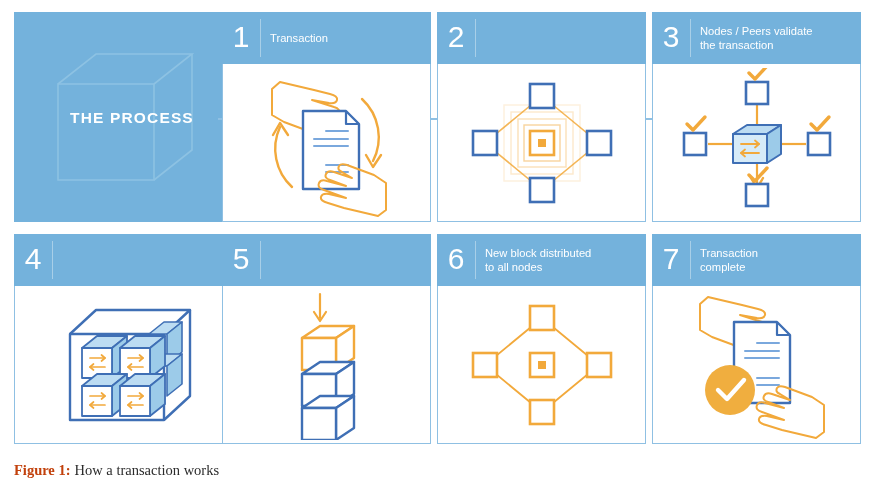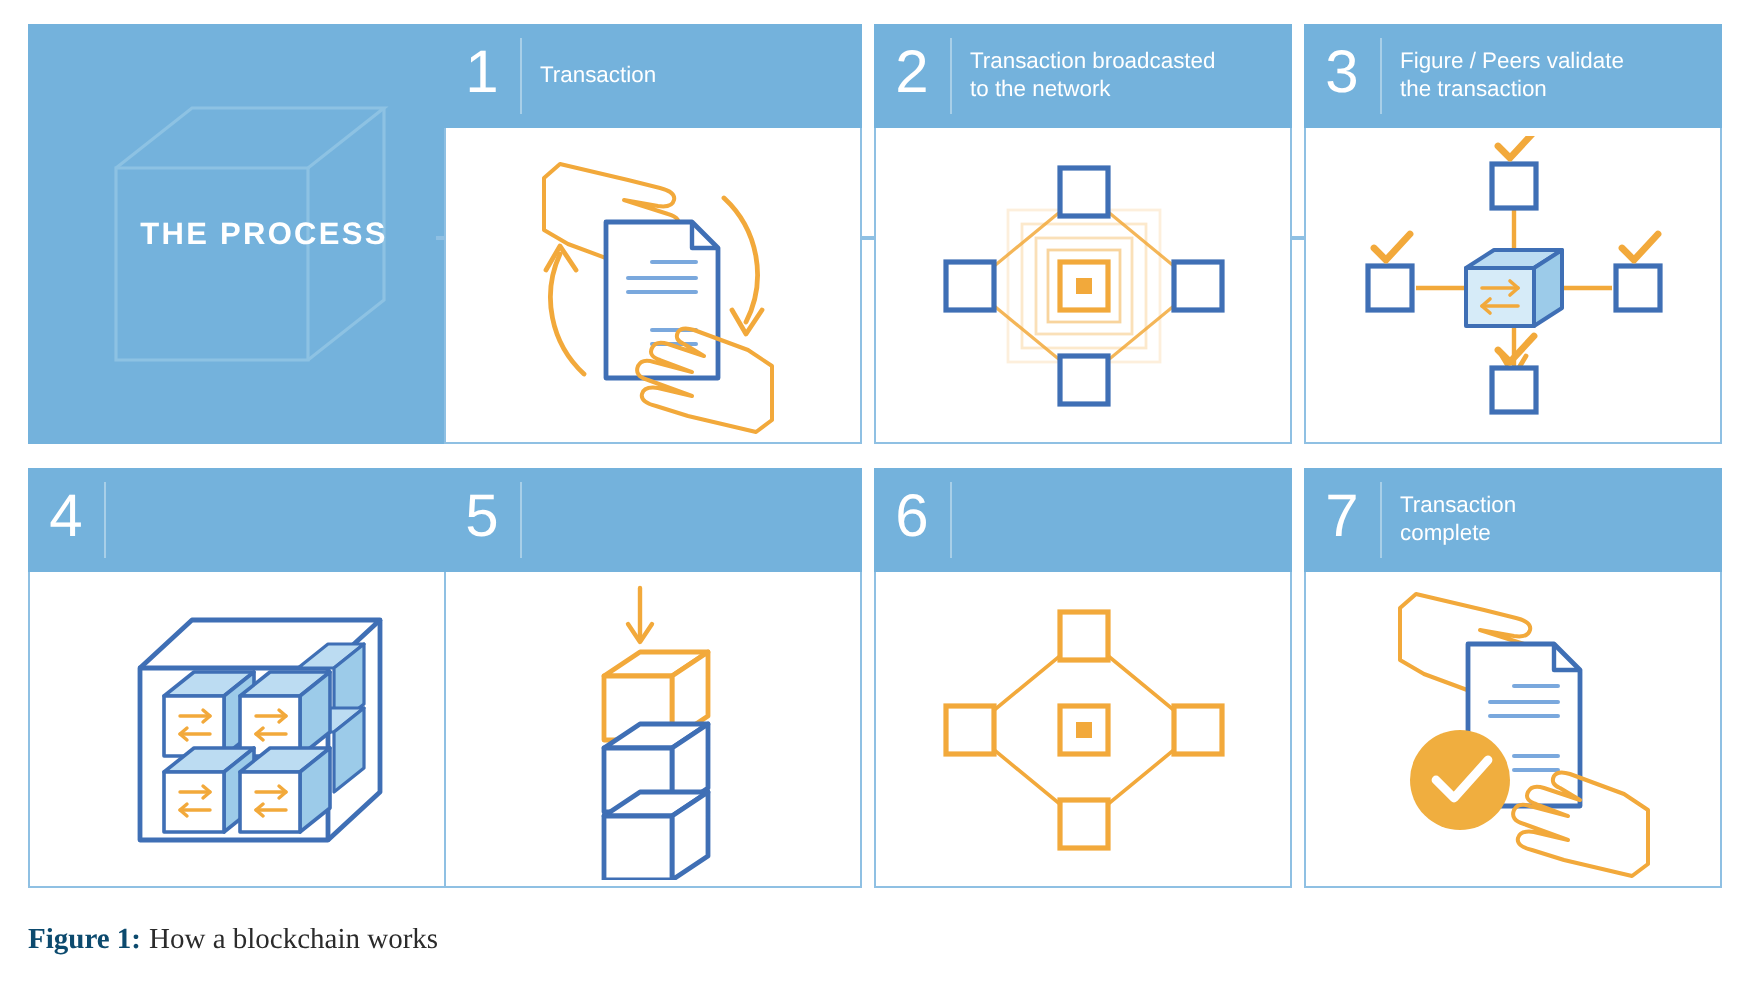--- a/index.html
+++ b/index.html
@@ -109,21 +109,21 @@
   .conn-c{left:646px;width:7px;}
 
   
   .caption{
     position:absolute;left:14px;top:462px;
     font-family:"Liberation Serif", serif;
     font-size:14.5px;
     color:#2b2b2b;
     white-space:nowrap;
   }
-  .caption b{color:#0c4a6e;font-weight:700;}
+  .caption b{color:#c2410c;font-weight:700;}
   .caption span.cap-text{margin-left:4px;}
 </style>
 </head>
 <body>
 
 <div id="figure-root">
 
   <div class="row row-top">
 
     <div class="cell c0">
@@ -186,22 +186,20 @@
           </svg>
         </div>
       </div>
     </div>
 
     <div class="cell c2">
       <div class="panel">
         <div class="panel-head">
           <div class="panel-num">2</div>
           <div class="panel-sep"></div>
-          <div class="panel-title">Transaction broadcasted
-to the network</div>
         </div>
         <div class="panel-body">
           <svg width="170" height="150" viewBox="0 0 170 150">
             <defs>
               <linearGradient id="g2h" x1="0" y1="0" x2="1" y2="0">
                 <stop offset="0" stop-color="#f2a93b" stop-opacity="0"></stop>
                 <stop offset="0.22" stop-color="#f2a93b" stop-opacity="1"></stop>
                 <stop offset="0.78" stop-color="#f2a93b" stop-opacity="1"></stop>
                 <stop offset="1" stop-color="#f2a93b" stop-opacity="0"></stop>
               </linearGradient>
@@ -237,21 +235,21 @@
           </svg>
         </div>
       </div>
     </div>
 
     <div class="cell c3">
       <div class="panel">
         <div class="panel-head">
           <div class="panel-num">3</div>
           <div class="panel-sep"></div>
-          <div class="panel-title">Figure / Peers validate
+          <div class="panel-title">Nodes / Peers validate
 the transaction</div>
         </div>
         <div class="panel-body">
           <svg width="170" height="150" viewBox="0 0 170 150">
 
             <g stroke="#f2a93b" stroke-width="2.2">
               <line x1="85" y1="34" x2="85" y2="60"></line>
               <line x1="85" y1="92" x2="85" y2="118"></line>
               <line x1="36" y1="76" x2="62" y2="76"></line>
               <line x1="108" y1="76" x2="134" y2="76"></line>
@@ -404,20 +402,22 @@
           </svg>
         </div>
       </div>
     </div>
 
     <div class="cell c2">
       <div class="panel">
         <div class="panel-head">
           <div class="panel-num">6</div>
           <div class="panel-sep"></div>
+          <div class="panel-title">New block distributed
+to all nodes</div>
         </div>
         <div class="panel-body">
           <svg width="170" height="150" viewBox="0 0 170 150">
             <defs>
               <linearGradient id="g6h" x1="0" y1="0" x2="1" y2="0">
                 <stop offset="0" stop-color="#f2a93b" stop-opacity="0"></stop>
                 <stop offset="0.2" stop-color="#f2a93b" stop-opacity="1"></stop>
                 <stop offset="0.8" stop-color="#f2a93b" stop-opacity="1"></stop>
                 <stop offset="1" stop-color="#f2a93b" stop-opacity="0"></stop>
               </linearGradient>
@@ -484,16 +484,16 @@
                        L108 104 Q103 102 105 98 Q107 95 113 97 L140 107 L152 115 Z"></path>
             </g>
           </svg>
         </div>
       </div>
     </div>
 
   </div>
 
   <div class="caption">
-    <b>Figure 1:</b><span class="cap-text">How a blockchain works</span>
+    <b>Figure 1:</b><span class="cap-text">How a transaction works</span>
   </div>
 
 </div>
 
 </body></html>

